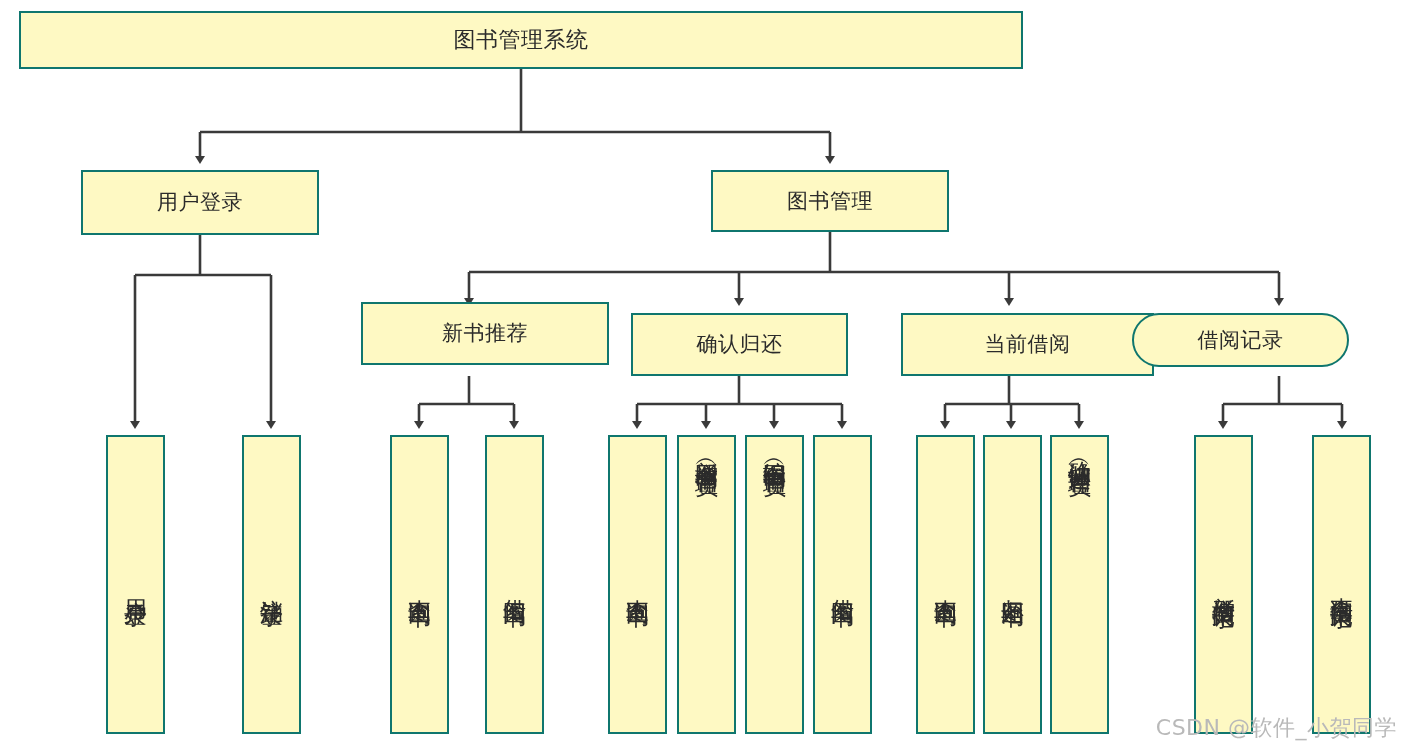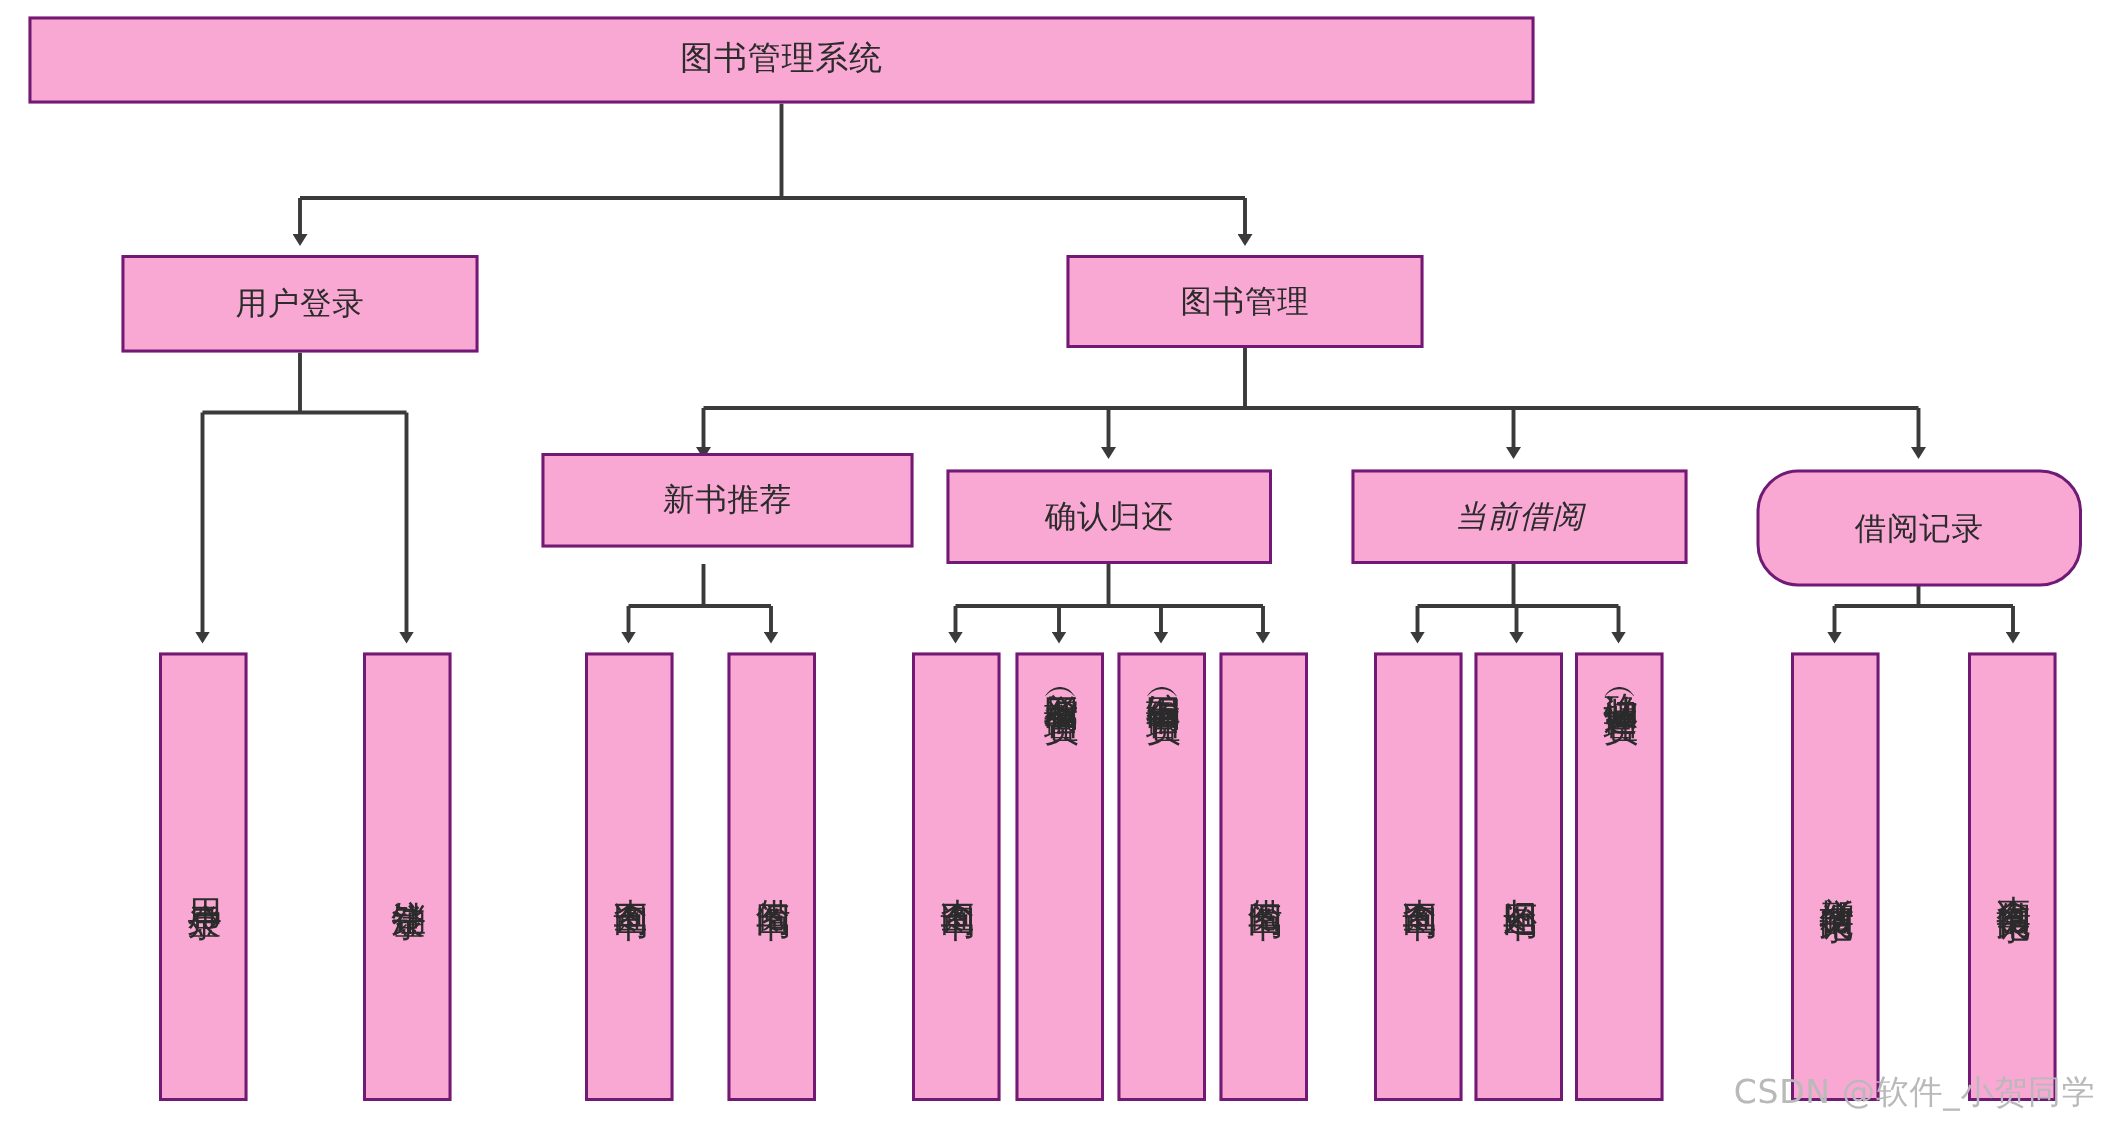--- a/index.html
+++ b/index.html
@@ -21,22 +21,22 @@
     position: absolute;
     left: 0;
     top: 0;
     width: 1405px;
     height: 747px;
     pointer-events: none;
   }
   .node {
     position: absolute;
     box-sizing: border-box;
-    border: 2px solid #701a75;
-    background: #f9a8d4;
+    border: 2px solid #0f766e;
+    background: #fef9c3;
     display: flex;
     align-items: center;
     justify-content: center;
     color: #222222;
   }
   .node .lbl {
     display: block;
     text-align: center;
     line-height: 1.08;
     color: #2b2b2b;
@@ -145,24 +145,24 @@
   <div class="node horiz" style="left:711px; top:170px; width:238px; height:62px;">
     <span class="lbl">图书管理</span>
   </div>
 
   <div class="node horiz" style="left:361px; top:302px; width:248px; height:63px;">
     <span class="lbl">新书推荐</span>
   </div>
   <div class="node horiz" style="left:631px; top:313px; width:217px; height:63px;">
     <span class="lbl">确认归还</span>
   </div>
-  <div class="node horiz" style="left:901px; top:313px; width:224px; height:63px;font-style:italic;">
+  <div class="node horiz" style="left:901px; top:313px; width:253px; height:63px;">
     <span class="lbl">当前借阅</span>
   </div>
-  <div class="node horiz" style="left:1171px; top:313px; width:217px; height:78px;border-radius:28px;">
+  <div class="node horiz" style="left:1132px; top:313px; width:217px; height:54px;border-radius:28px;">
     <span class="lbl">借阅记录</span>
   </div>
 
   <div class="node vert mid" style="left:106px; top:435px; width:59px; height:299px;">
     <span class="lbl">用户登录</span>
   </div>
   <div class="node vert mid" style="left:242px; top:435px; width:59px; height:299px;">
     <span class="lbl">注销登录</span>
   </div>
 

